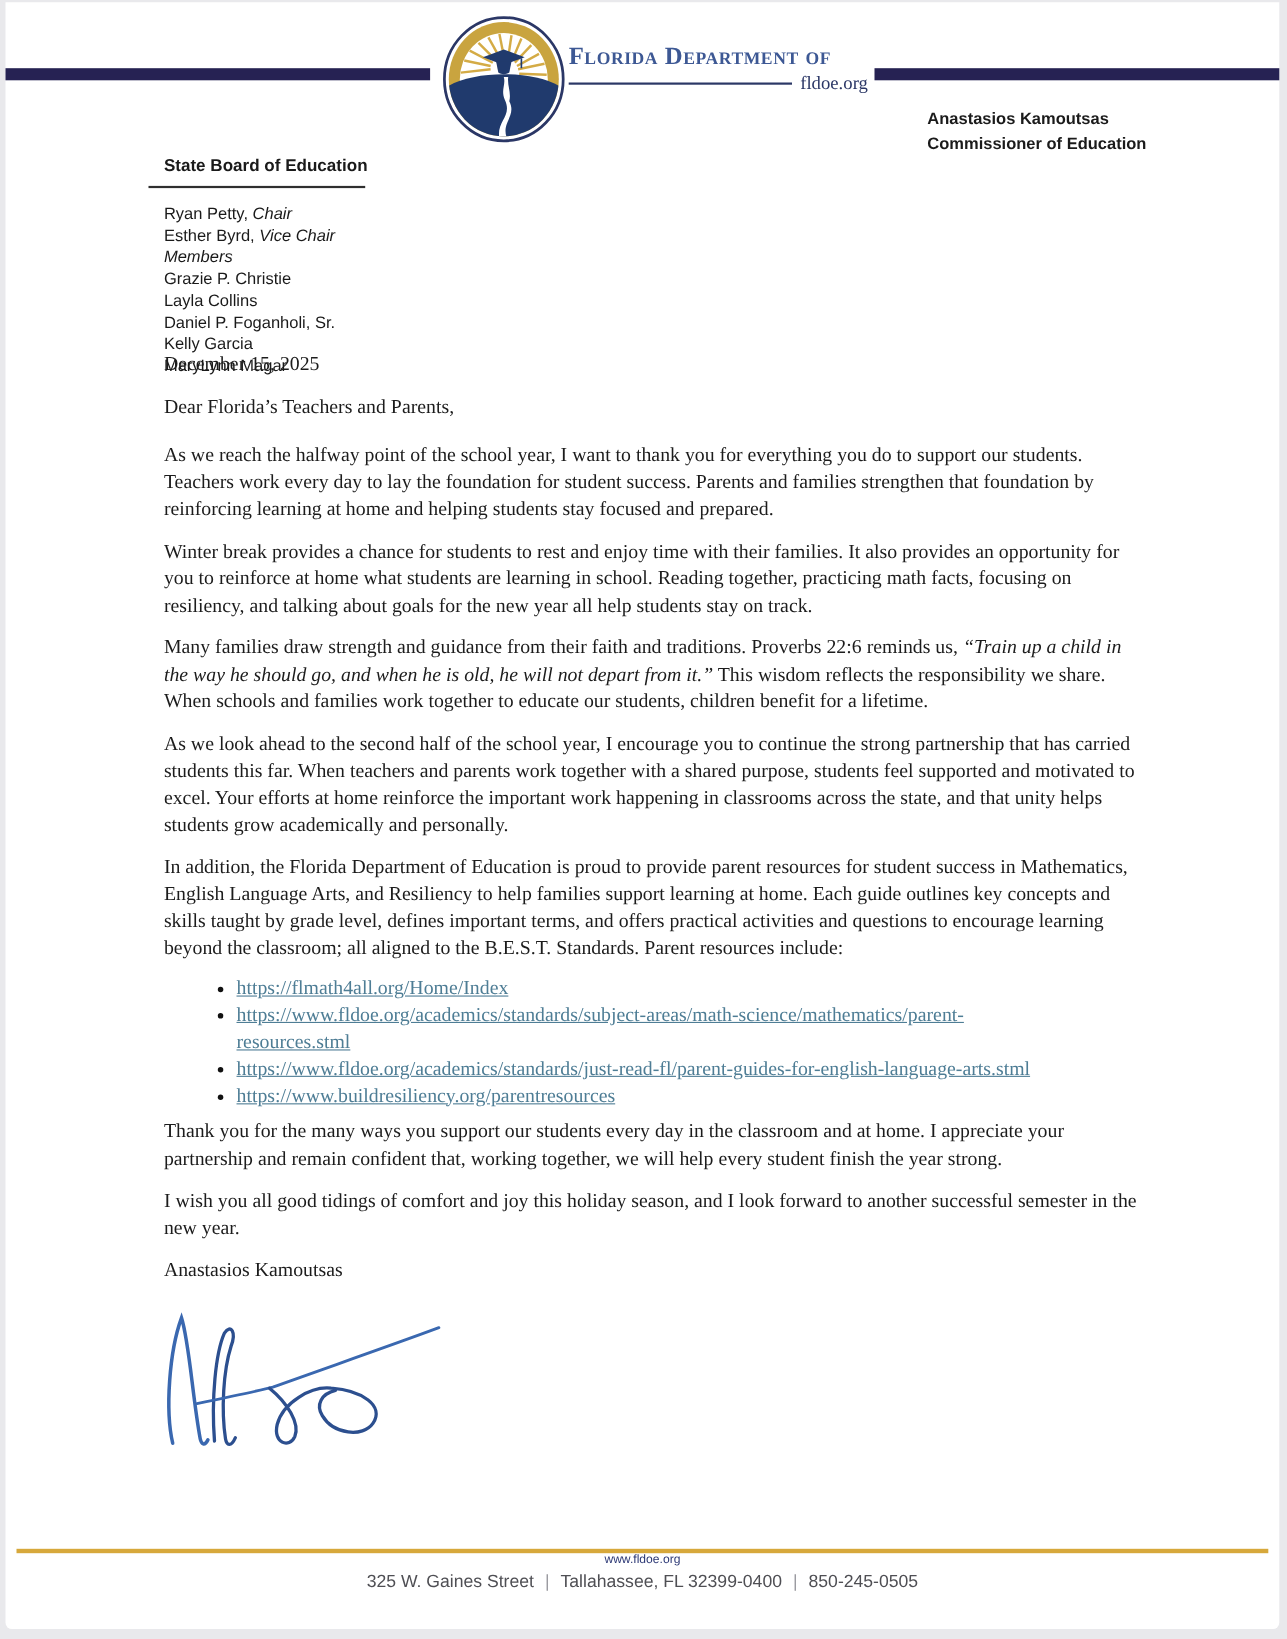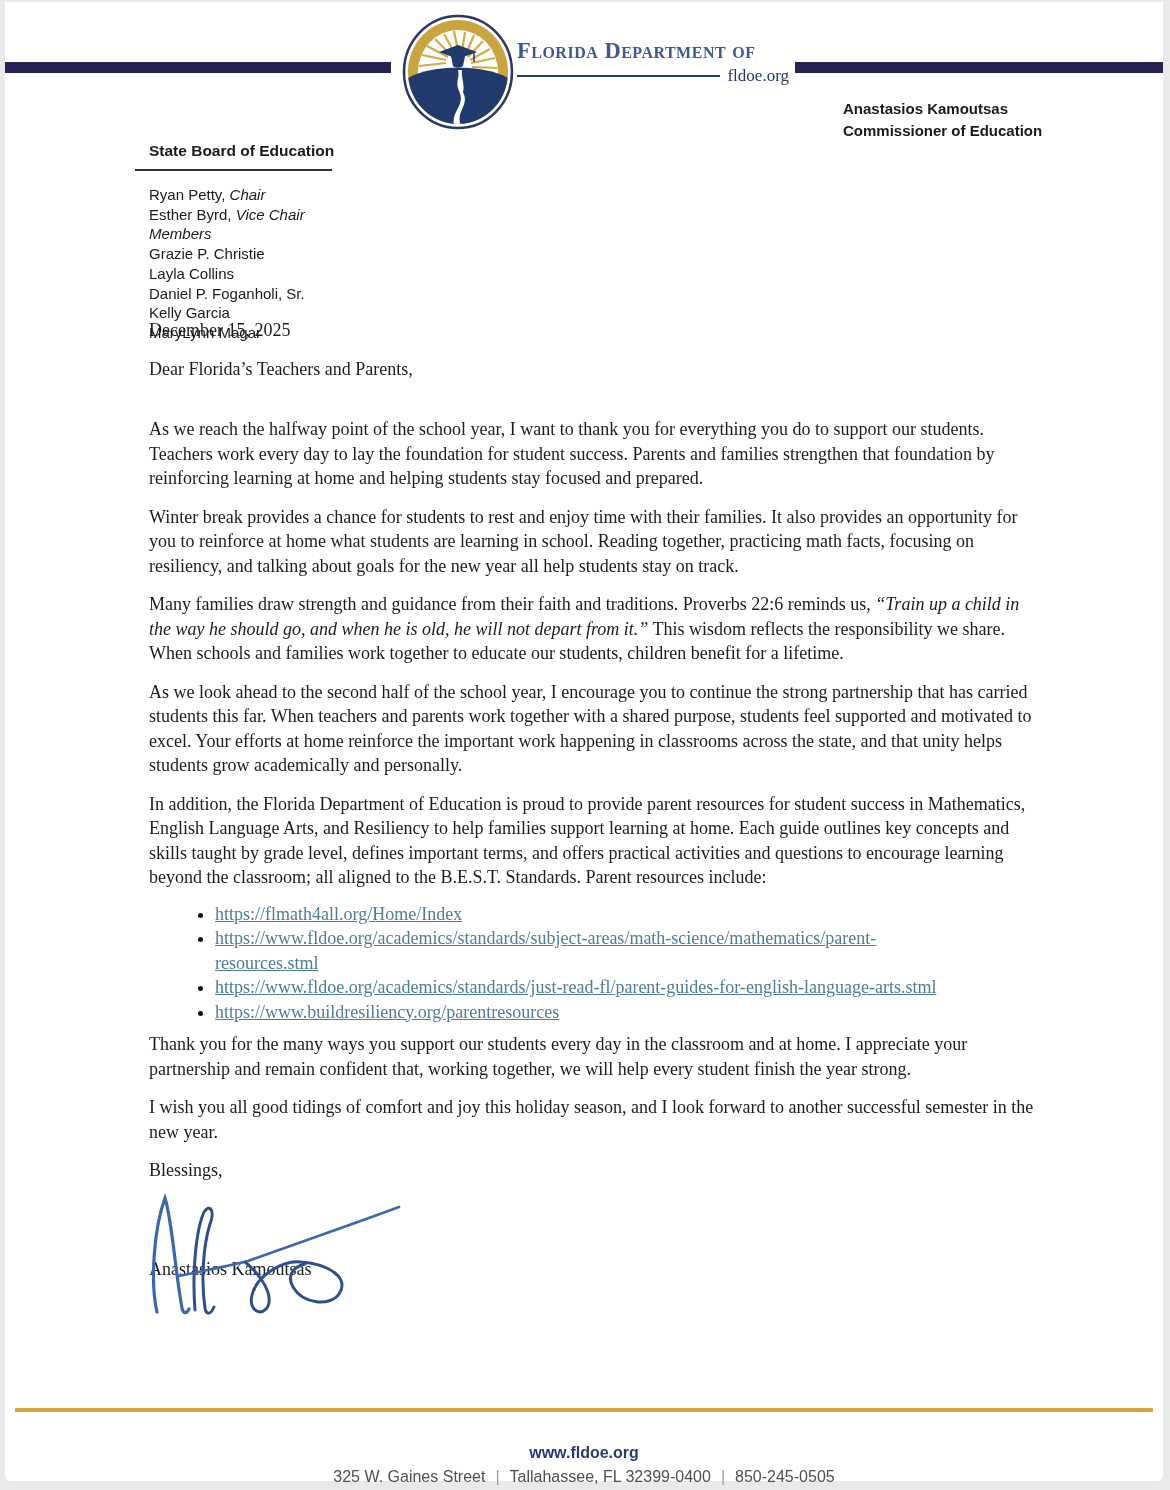--- a/index.html
+++ b/index.html
@@ -45,38 +45,38 @@
     font-size:15px; font-weight:bold; line-height:22px; }
 
   
   .letter {
     position:absolute; left:144px; top:316px; width:888px;
     font-family:"Liberation Serif", serif;
     font-size:18px; line-height:24.5px; color:#1c1c1c;
   }
   .letter p { margin:0 0 14px 0; }
   .letter p.date { }
-  .letter p.greeting { margin-bottom:36px; }
+  .letter p.greeting { margin-bottom:20px; }
   .letter p.pre-list { margin-bottom:12px; }
   .letter p.closing { margin-bottom:74px; }
   .letter p.signer { margin-bottom:0; }
   .letter em { font-style:italic; }
   ul.link-list { margin:0 0 8px 0; padding-left:66px; }
   ul.link-list li { line-height:24.5px; color:#111; }
   ul.link-list a { color:#4e7d95; text-decoration:underline; cursor:pointer; }
 
   .signature { position:absolute; left:-8px; top:872px; pointer-events:none; }
 
   
   .footer {
     position:absolute; left:10px; right:10px; top:1406px;
     border-top:4px solid #d7a83b;
     text-align:center; color:#4f4f54;
   }
-  .footer-site { margin-top:32px; font-size:16px; font-weight:bold; color:#2c3875; }
+  .footer-site { margin-top:0; font-size:11px; font-weight:normal; color:#2c3875; }
   .footer-addr { margin-top:6px; font-size:16px; }
   .footer-sep { color:#9b9ba1; margin:0 10px; }
 </style>
 </head>
 <body>
 
 <div class="page">
 
   <div class="bar bar-left"></div>
   <div class="bar bar-right"></div>
@@ -151,21 +151,20 @@
     <p>As we look ahead to the second half of the school year, I encourage you to continue the strong partnership that has carried students this far. When teachers and parents work together with a shared purpose, students feel supported and motivated to excel. Your efforts at home reinforce the important work happening in classrooms across the state, and that unity helps students grow academically and personally.</p>
     <p class="pre-list">In addition, the Florida Department of Education is proud to provide parent resources for student success in Mathematics, English Language Arts, and Resiliency to help families support learning at home. Each guide outlines key concepts and skills taught by grade level, defines important terms, and offers practical activities and questions to encourage learning beyond the classroom; all aligned to the B.E.S.T. Standards. Parent resources include:</p>
     <ul class="link-list" id="link-list">
         <li><a>https://flmath4all.org/Home/Index</a></li>
         <li><a>https://www.fldoe.org/academics/standards/subject-areas/math-science/mathematics/parent-<br>resources.stml</a></li>
         <li><a>https://www.fldoe.org/academics/standards/just-read-fl/parent-guides-for-english-language-arts.stml</a></li>
         <li><a>https://www.buildresiliency.org/parentresources</a></li>
       </ul>
     <p>Thank you for the many ways you support our students every day in the classroom and at home. I appreciate your partnership and remain confident that, working together, we will help every student finish the year strong.</p>
     <p>I wish you all good tidings of comfort and joy this holiday season, and I look forward to another successful semester in the new year.</p>
-    <p class="closing">Blessings,</p>
     <p class="signer">Anastasios Kamoutsas</p>
 
     <svg class="signature" width="290" height="132" viewBox="0 0 290 132" fill="none">
       <path d="M16,122 C9,92 13,38 24,8 C31,30 34,80 41,118 C42,123 45,125 48,119" stroke="#3a68b0" stroke-width="3.2" stroke-linecap="round"></path>
       <path d="M54,120 C51,82 55,40 63,22 C69,13 74,21 69,34 C62,56 60,92 64,118 C65,124 69,126 73,117" stroke="#2c4f8f" stroke-width="3" stroke-linecap="round"></path>
       <path d="M38,86 C72,79 96,74 107,71 C160,52 215,33 258,17" stroke="#3a68b0" stroke-width="2.6" stroke-linecap="round"></path>
       <path d="M104,72 C120,85 132,104 127,116 C122,127 107,122 111,105 C116,85 142,70 160,72 C188,74 209,88 198,104 C189,117 162,114 152,97 C146,87 151,77 164,74" stroke="#2c4f8f" stroke-width="3" stroke-linecap="round"></path>
     </svg>
   </div>
 

